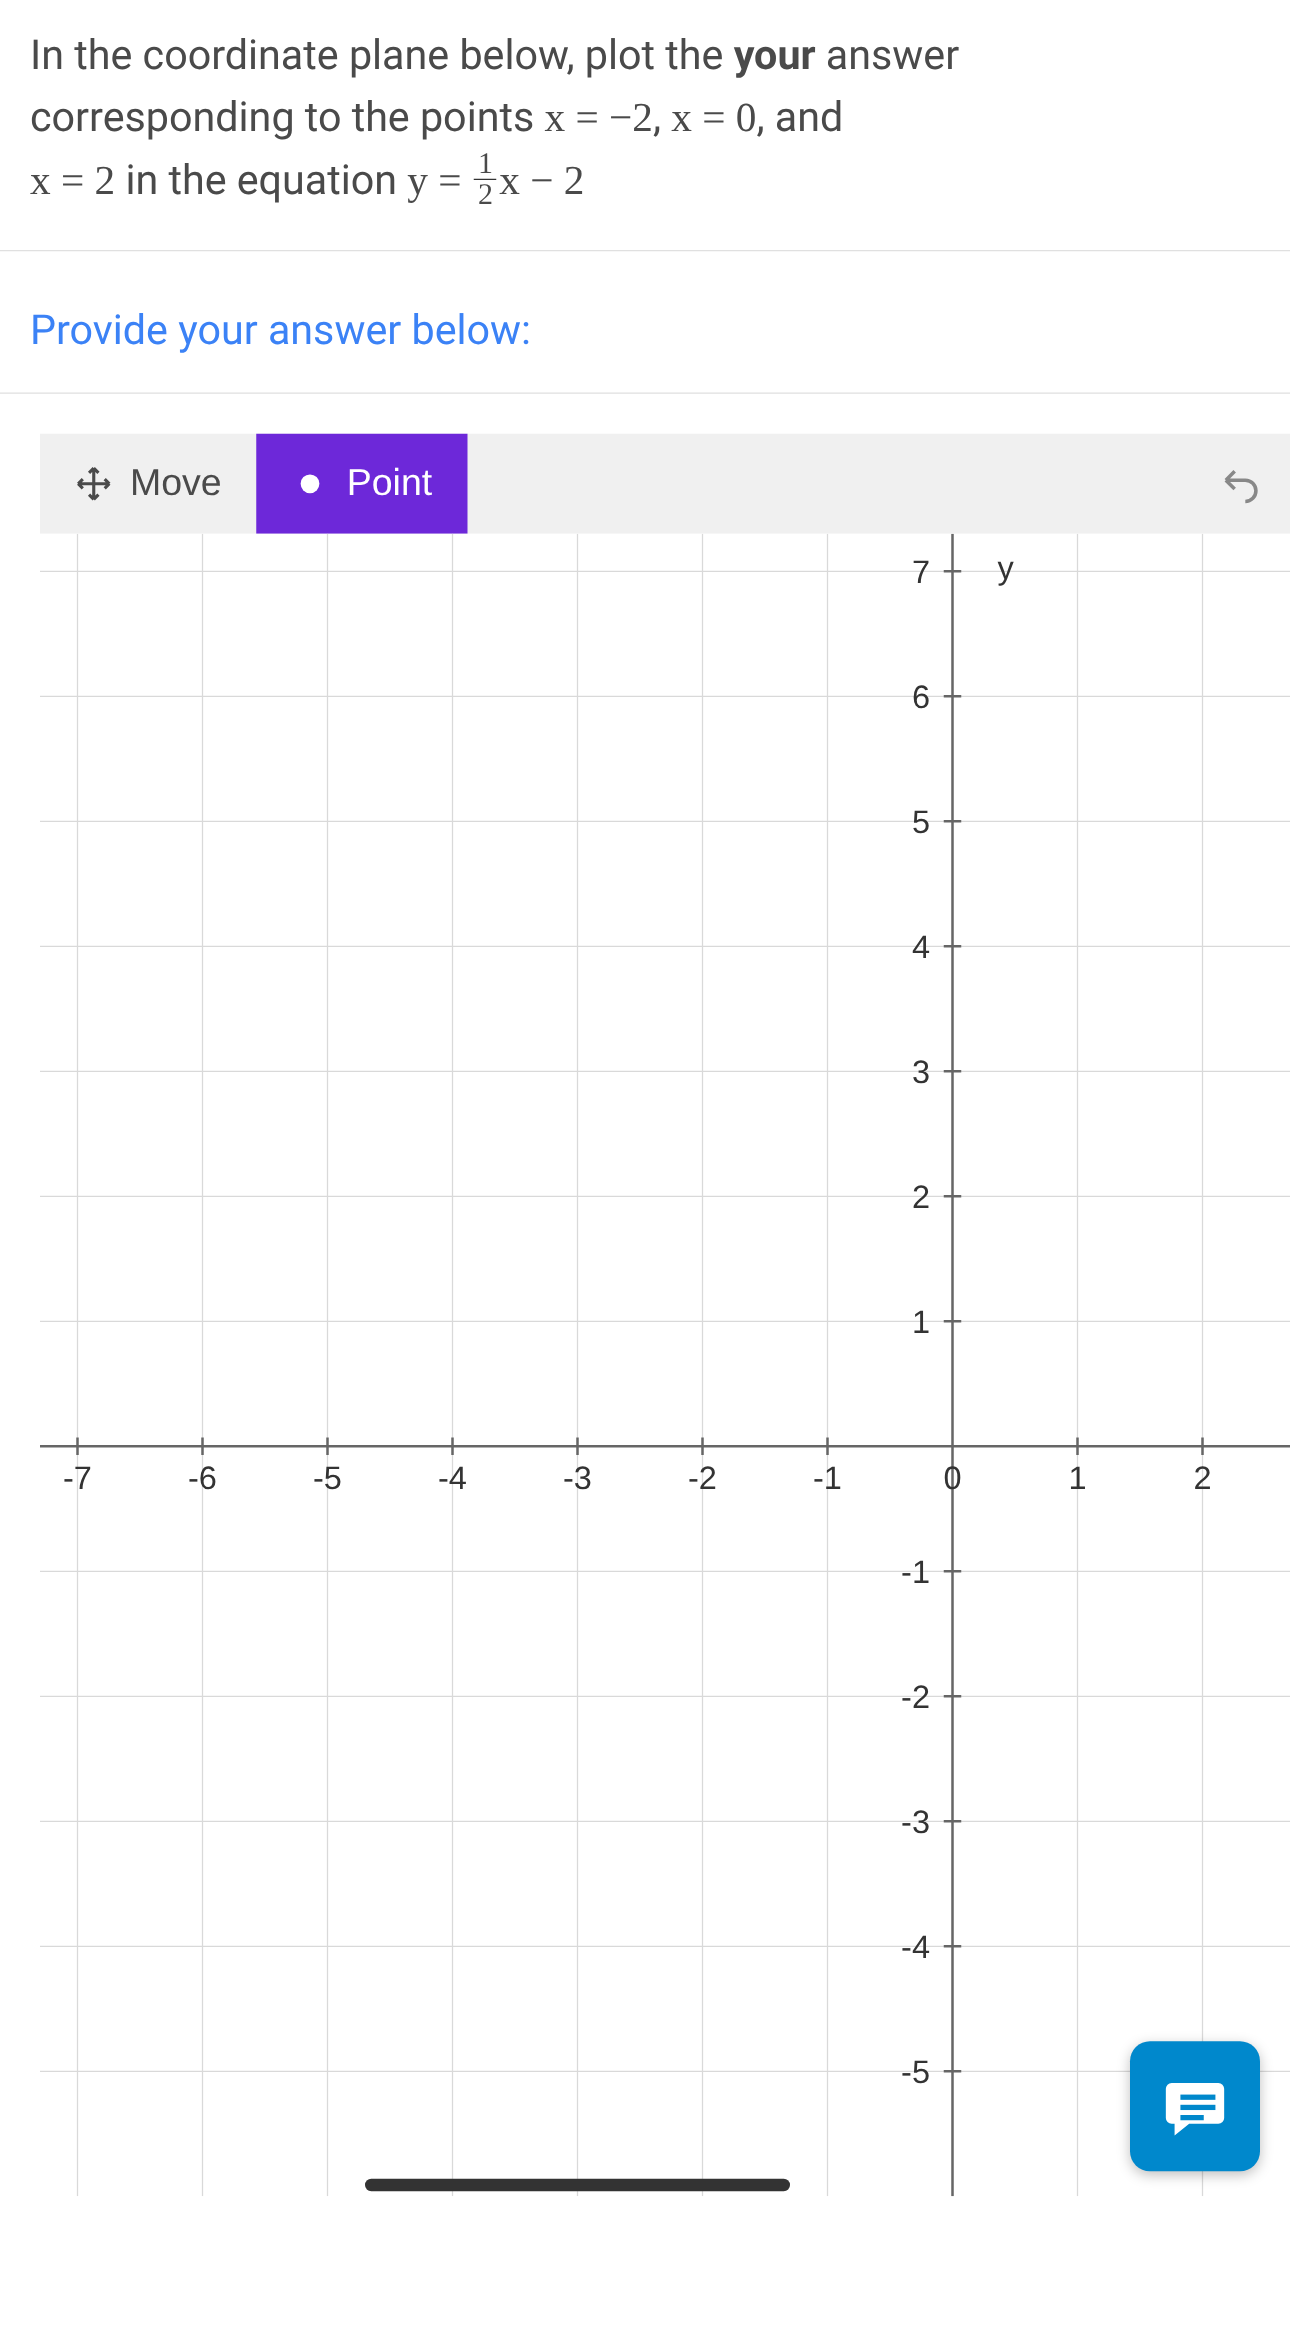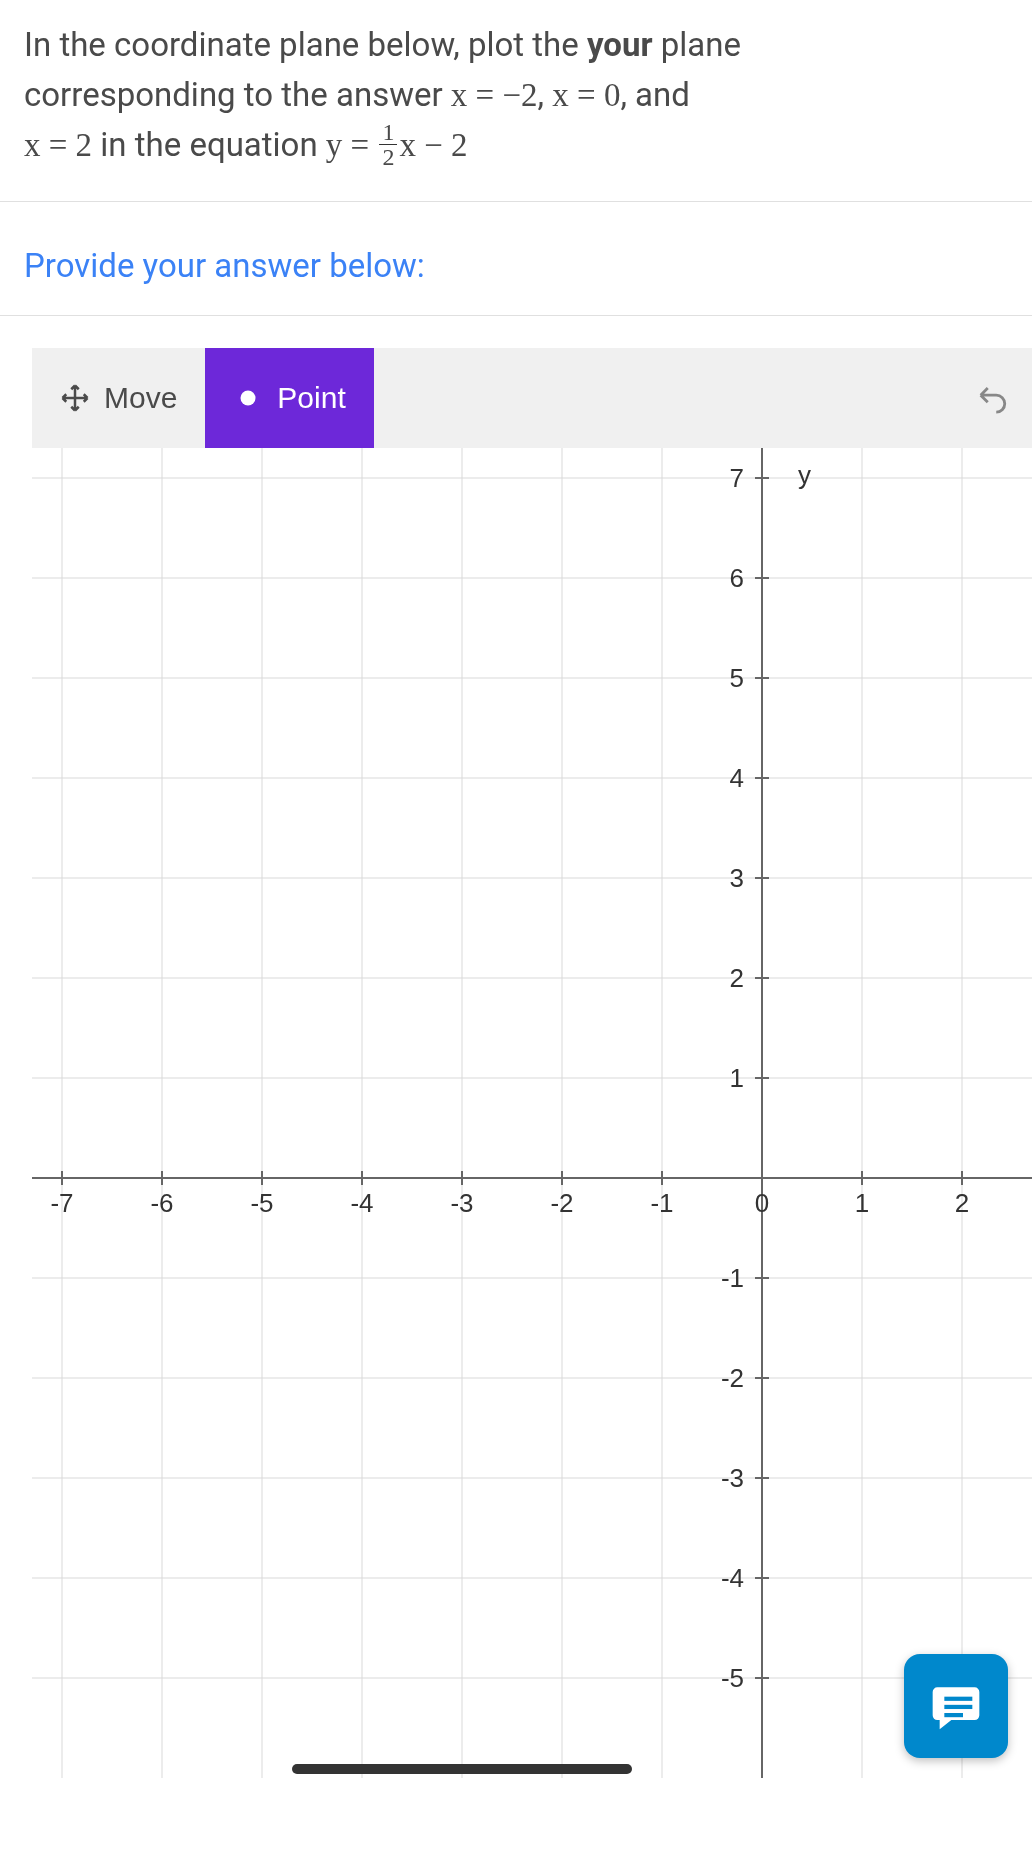--- a/index.html
+++ b/index.html
@@ -35,21 +35,21 @@
     padding: 44px 24px 30px 24px;
     font-size: 33px;
     color: #3b82f6;
     border-bottom: 1px solid #e0e0e0;
   }
   .graph-area { padding: 32px 0 0 32px; position: relative; }
   .toolbar {
     display: flex;
     align-items: stretch;
     background: #f0f0f0;
-    height: 100px;
+    height: 80px;
     position: relative;
   }
   .tool-btn {
     display: flex;
     align-items: center;
     gap: 14px;
     padding: 0 28px;
     font-size: 30px;
     color: #4a4a4a;
     cursor: pointer;
@@ -82,22 +82,22 @@
     cursor: pointer;
     border: none;
     box-shadow: 0 3px 10px rgba(0,0,0,.25);
   }
   .chat-fab svg { width: 56px; height: 56px; }
 </style>
 </head>
 <body>
 
 <div class="question">
-  <span>In the coordinate plane below, plot the </span><b>your</b><span> plane</span><br>
-  <span>corresponding to the answer </span><span class="math"><span class="eq">x</span> = −2</span><span>, </span><span class="math"><span class="eq">x</span> = 0</span><span>, and</span><br>
+  <span>In the coordinate plane below, plot the </span><b>your</b><span> answer</span><br>
+  <span>corresponding to the points </span><span class="math"><span class="eq">x</span> = −2</span><span>, </span><span class="math"><span class="eq">x</span> = 0</span><span>, and</span><br>
   <span class="math"><span class="eq">x</span> = 2</span><span> in the equation </span><span class="math"><span class="eq">y</span> = <span class="frac"><span class="num">1</span><span class="den">2</span></span><span class="eq">x</span> − 2</span>
 </div>
 
 <div class="answer-label">Provide your answer below:</div>
 
 <div class="graph-area">
   <div class="toolbar">
     <button class="tool-btn">
       <svg viewBox="0 0 24 24" fill="none" stroke="#4a4a4a" stroke-width="2">
         <path d="M12 2 L12 22 M2 12 L22 12 M12 2 L9 5 M12 2 L15 5 M12 22 L9 19 M12 22 L15 19 M2 12 L5 9 M2 12 L5 15 M22 12 L19 9 M22 12 L19 15"></path>

